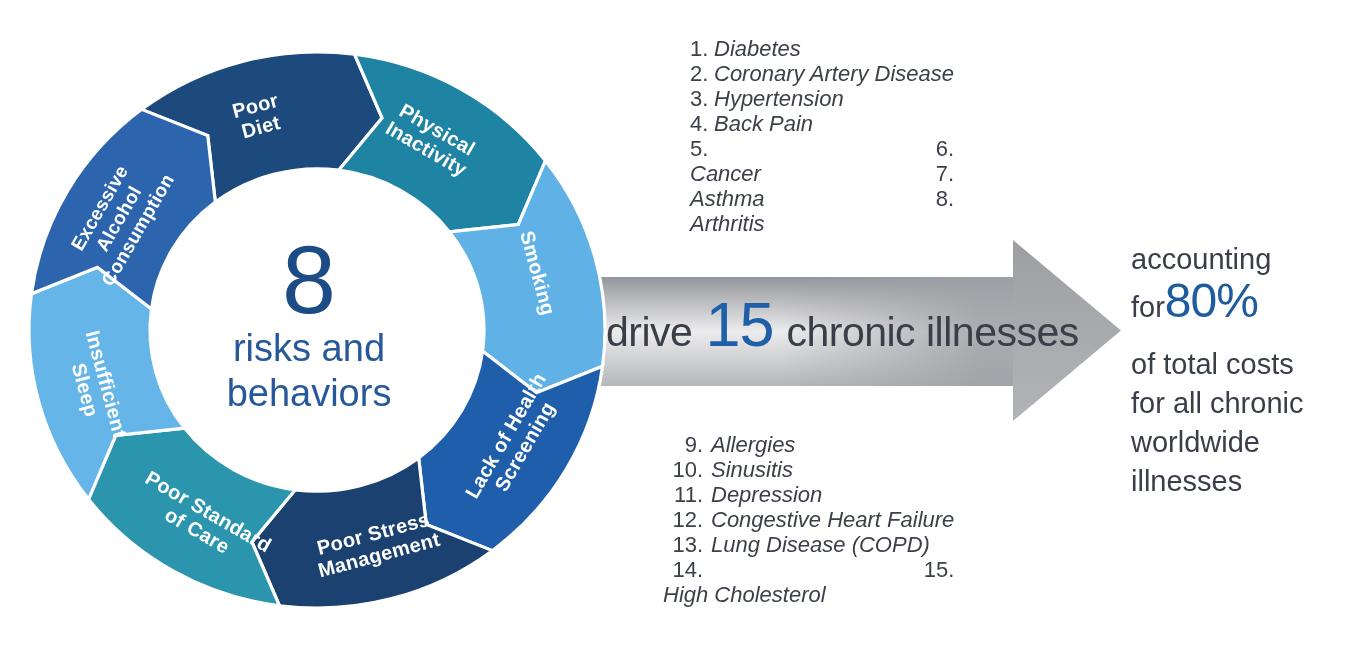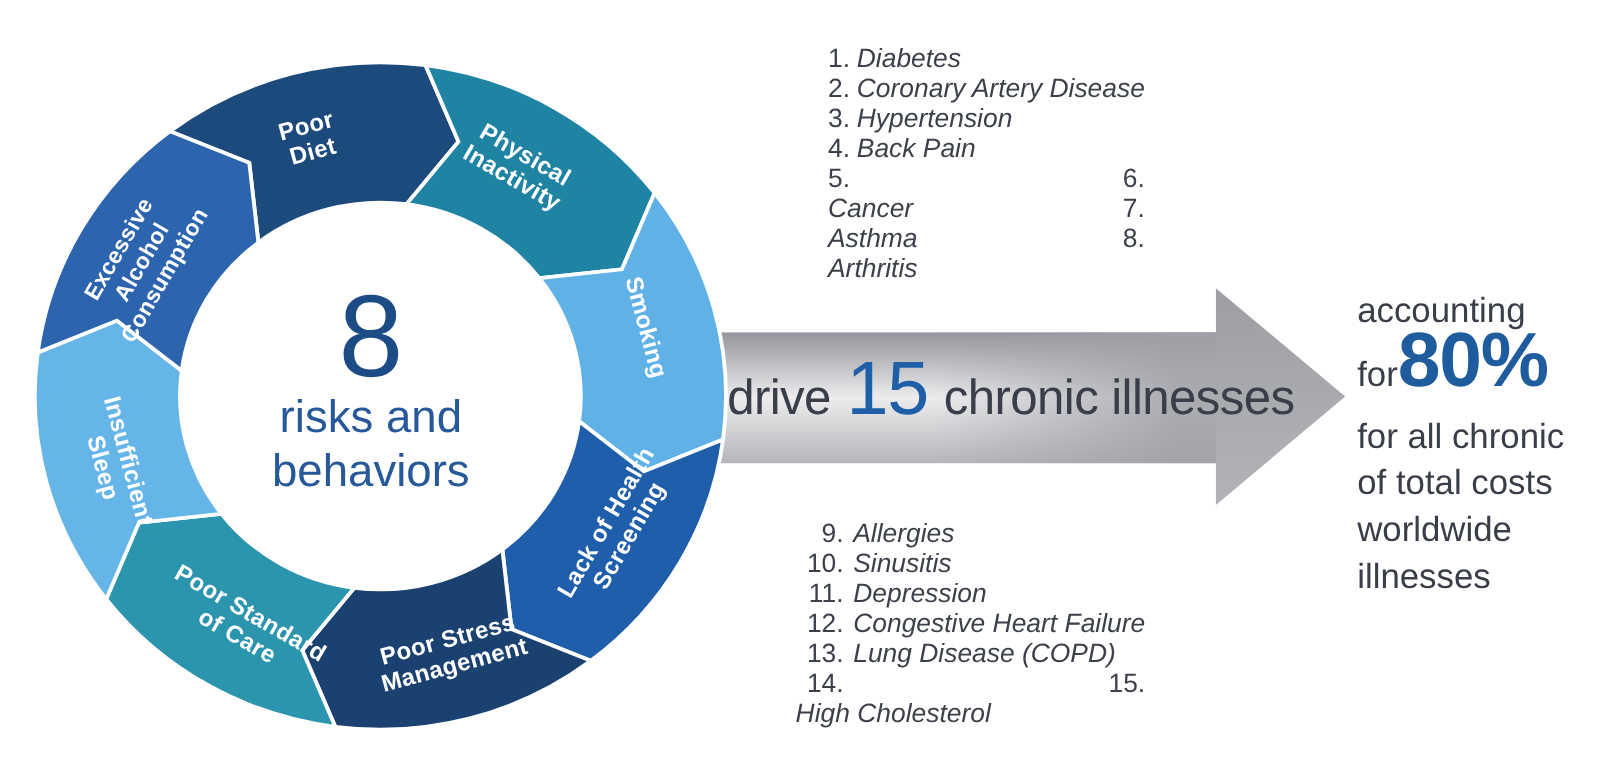--- a/index.html
+++ b/index.html
@@ -46,21 +46,21 @@
     font-size:22px;color:#3c4049;column-gap:8px;}
   .cond-list .num{text-align:right;display:block;}
   .cond-list .nm{white-space:nowrap;display:block;font-style:italic;}
   .list-top{left:690px;top:36px;grid-template-columns:16px auto;}
   .list-bottom{left:663px;top:432px;grid-template-columns:40px auto;}
 
   
   .outcome{position:absolute;left:1131px;top:240px;z-index:5;color:#3a3e48;
     font-size:29px;line-height:39px;white-space:nowrap;}
   .outcome .pct-row{display:flex;align-items:baseline;height:60px;margin:2px 0 4px 0;}
-  .outcome .pct{font-size:64px;letter-spacing:-1px;font-weight:bold;}
+  .outcome .pct{font-size:48px;letter-spacing:-1px;}
 </style>
 </head>
 <body>
 
 <div class="stage">
 
   <div class="arrow-body"></div>
   <div class="arrow-head"></div>
 
   <svg class="wheel" width="640" height="650" viewBox="0 0 640 650">
@@ -155,20 +155,20 @@
       <span class="nm">High Cholesterol</span>
     </div>
 
   <div class="outcome">
     <div>accounting</div>
     <div class="pct-row">
       <span>for</span>
       <span class="pct" style="color: rgb(31, 92, 158);">80%</span>
     </div>
     <div id="outcome-lines">
+        <div>of total costs</div>
         <div>for all chronic</div>
-        <div>of total costs</div>
         <div>worldwide</div>
         <div>illnesses</div>
       </div>
   </div>
 
 </div>
 
 </body></html>

